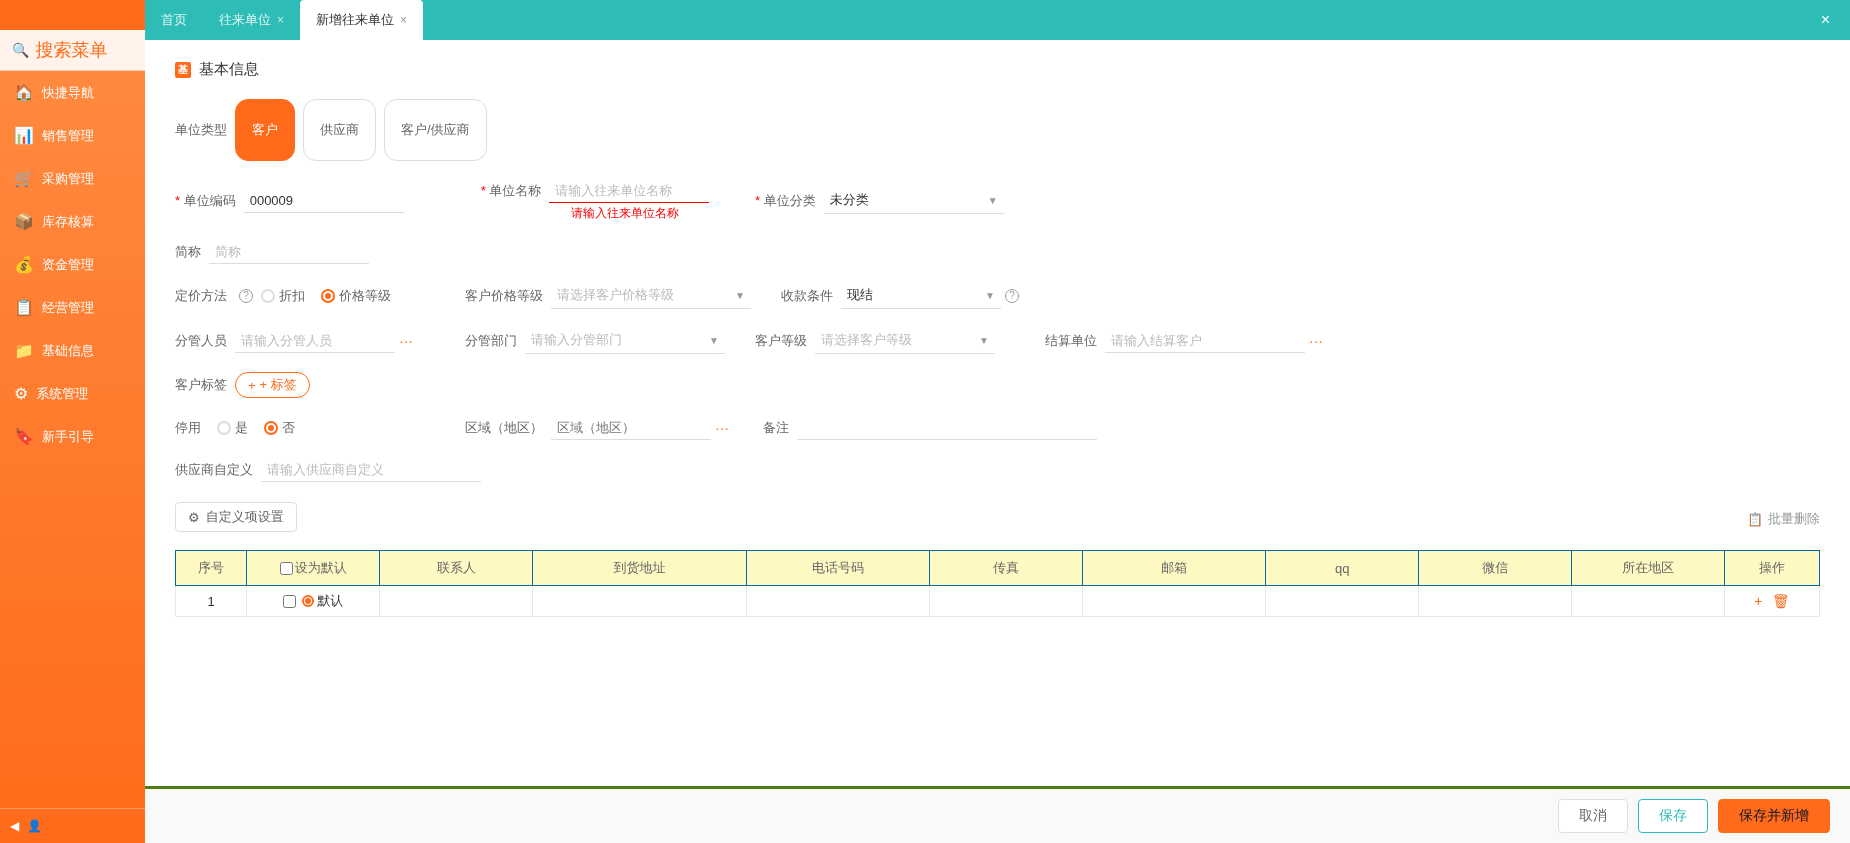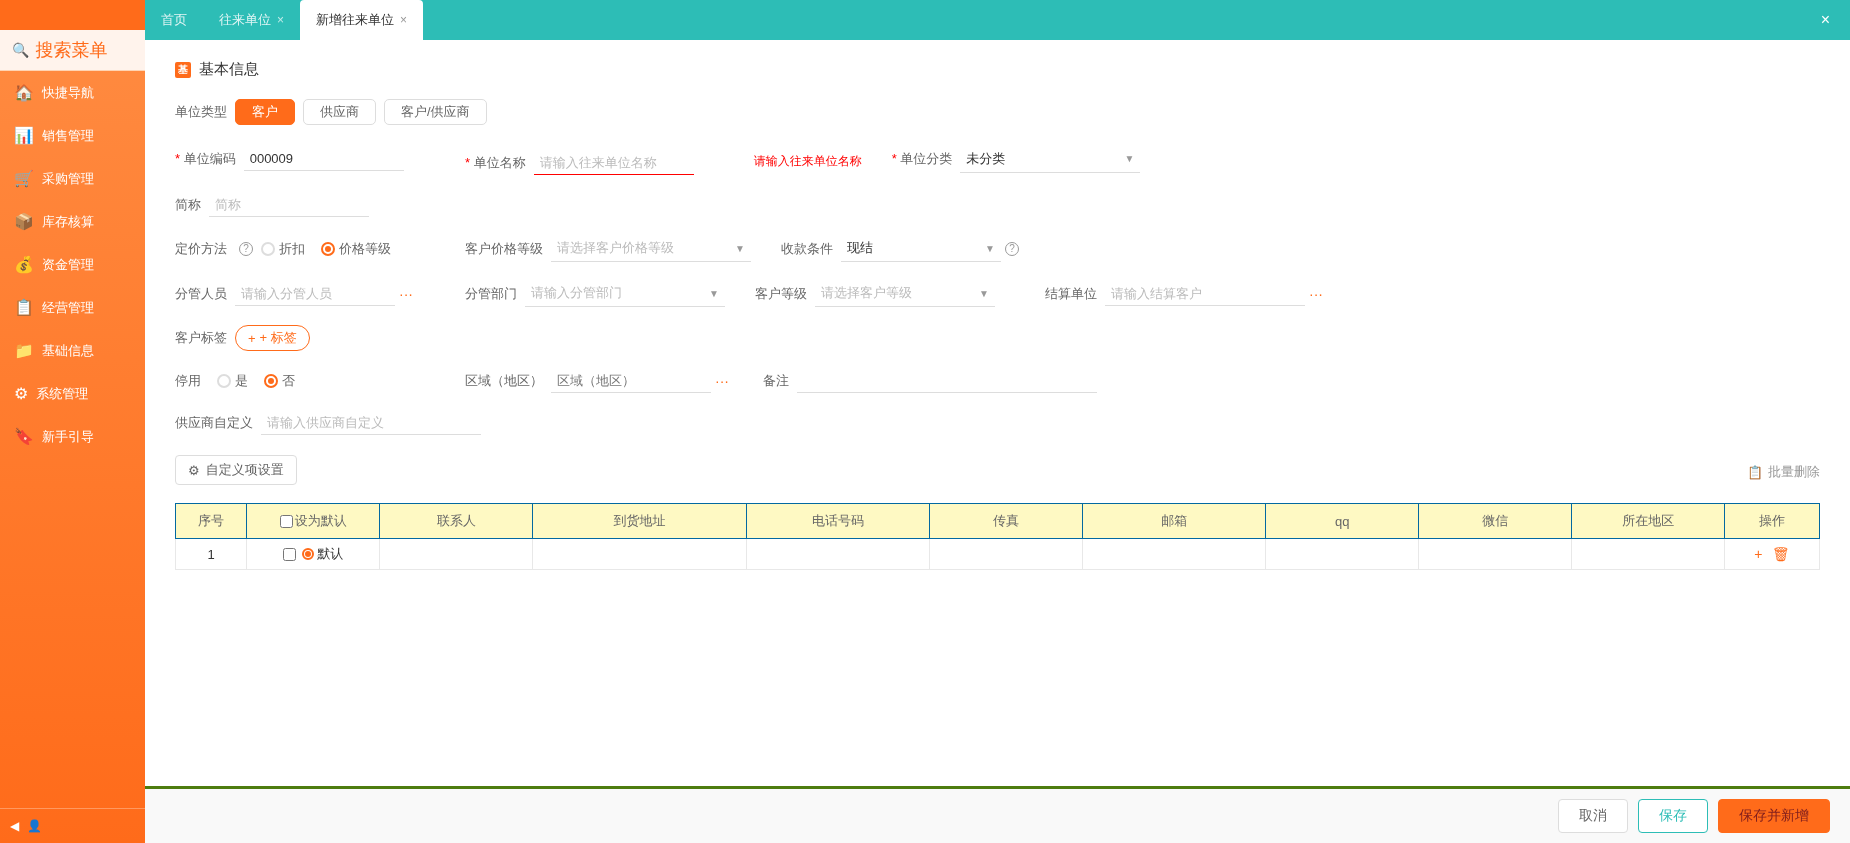--- a/index.html
+++ b/index.html
@@ -176,23 +176,23 @@
     }
     .form-select.has-value { color: #333; }
     .form-select-arrow { margin-left: auto; color: #999; font-size: 10px; }
 
     
     .unit-type-group {
       display: flex;
       gap: 8px;
     }
     .unit-type-btn {
-      padding: 3px 16px;
+      padding: 21px 16px;
       border: 1px solid #ddd;
-      border-radius: 5px;
+      border-radius: 13px;
       cursor: pointer;
       font-size: 13px;
       background: #fff;
       color: #666;
     }
     .unit-type-btn.active {
       background: #ff6b1a;
       color: #fff;
       border-color: #ff6b1a;
     }
@@ -313,21 +313,21 @@
     }
     .btn {
       padding: 7px 20px;
       border-radius: 4px;
       cursor: pointer;
       font-size: 14px;
       border: 1px solid #ddd;
     }
     .btn-cancel { background: #fff; color: #666; }
     .btn-save { background: #fff; color: #2dbdb6; border-color: #2dbdb6; }
-    .btn-save-new { background: #ff6b1a; color: #7f1d1d; border-color: #ff6b1a; }
+    .btn-save-new { background: #ff6b1a; color: #0f172a; border-color: #ff6b1a; }
     .area-input { width: 160px; font-size: 13px; color: #bbb; border: none; border-bottom: 1px solid #ddd; padding: 4px 6px; outline: none; }
   </style>
 </head>
 <body>
 
 <div class="sidebar">
   <div class="sidebar-top"></div>
   <div class="sidebar-search">
     <span class="sidebar-search-icon">🔍</span>
     <span class="sidebar-search-text">搜索菜单</span>
@@ -407,21 +407,21 @@
           <button class="unit-type-btn">客户/供应商</button>
         </div>
       </div>
     </div>
 
     <div class="form-row">
       <div class="form-group">
         <span class="form-label required">单位编码</span>
         <input class="form-input" type="text" value="000009" style="">
       </div>
-      <div class="form-group" style="flex-direction:row; align-items:flex-start;margin-top:8px;">
+      <div class="form-group" style="flex-direction:column; align-items:center;">
         <div style="display:flex;align-items:center;">
           <span class="form-label required">单位名称</span>
           <input class="form-input error-border" type="text" placeholder="请输入往来单位名称" style="">
         </div>
         <span class="error-msg" style="padding-left:60px;">请输入往来单位名称</span>
       </div>
       <div class="form-group">
         <span class="form-label required">单位分类</span>
         <div class="form-select has-value" style="width:180px;">
           <span>未分类</span>

